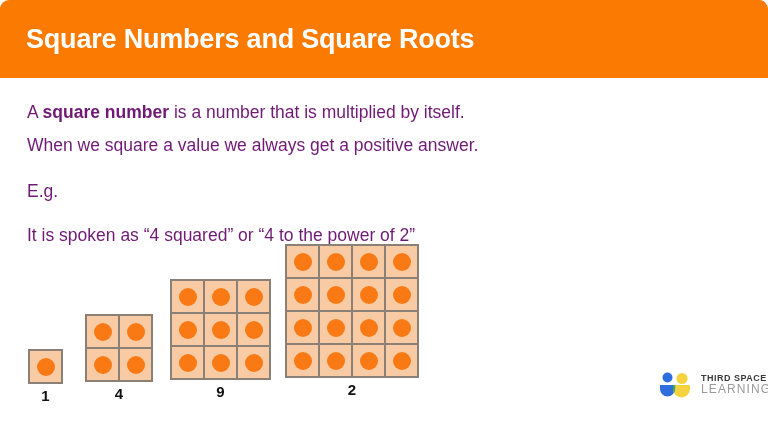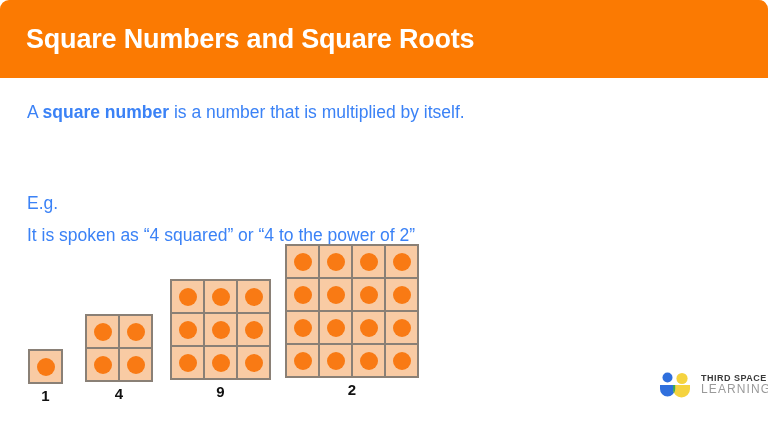--- a/index.html
+++ b/index.html
@@ -37,28 +37,28 @@
     top: 24px;
     font-size: 27px;
     font-weight: bold;
     color: #ffffff;
     letter-spacing: -0.2px;
     white-space: nowrap;
   }
   .body-text {
     position: absolute;
     left: 27px;
-    color: #3b82f6;
+    color: #701a75;
     font-size: 17.5px;
     line-height: 1;
     white-space: nowrap;
   }
   .line-def1 { top: 104px; }
   .line-def2 { top: 137px; }
-  .line-eg   { top: 195px; }
+  .line-eg   { top: 183px; }
   .line-ex1  { top: 205px; }
   .line-ex2  { top: 227px; }
   .body-text b { font-weight: bold; }
   .sup { font-size: 11.5px; vertical-align: super; }
 
   .figures {
     position: absolute;
     left: 0;
     top: 0;
     width: 768px;
@@ -144,20 +144,21 @@
 <body>
 
 <div class="card">
 
   <div class="header">
     <div class="header-title">Square Numbers and Square Roots</div>
   </div>
 
   <div class="body-text line-def1"><span>A </span><b>square number</b><span> is a number that is multiplied by itself.</span></div>
 
+  <div class="body-text line-def2">When we square a value we always get a positive answer.</div>
 
   <div class="body-text line-eg">E.g.</div>
 
 
   <div class="body-text line-ex2">It is spoken as “4 squared” or “4 to the power of 2”</div>
 
   <div class="figures">
     <div class="figure fig-1">
       <div class="grid grid-1">
           <div class="cell">

